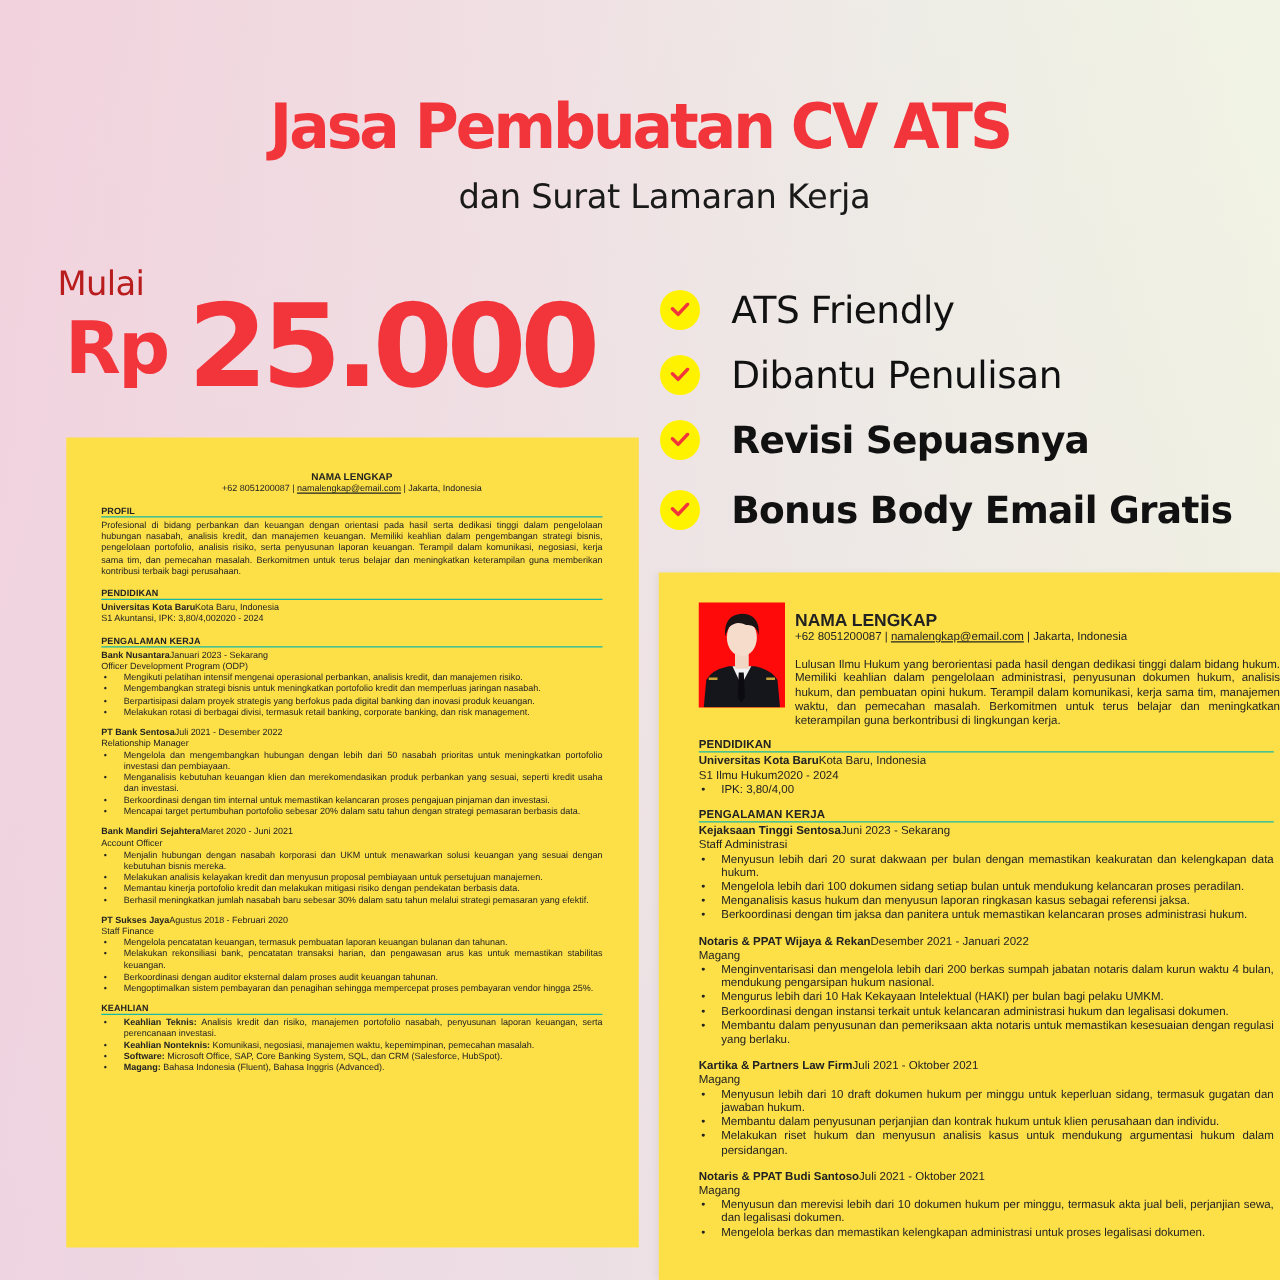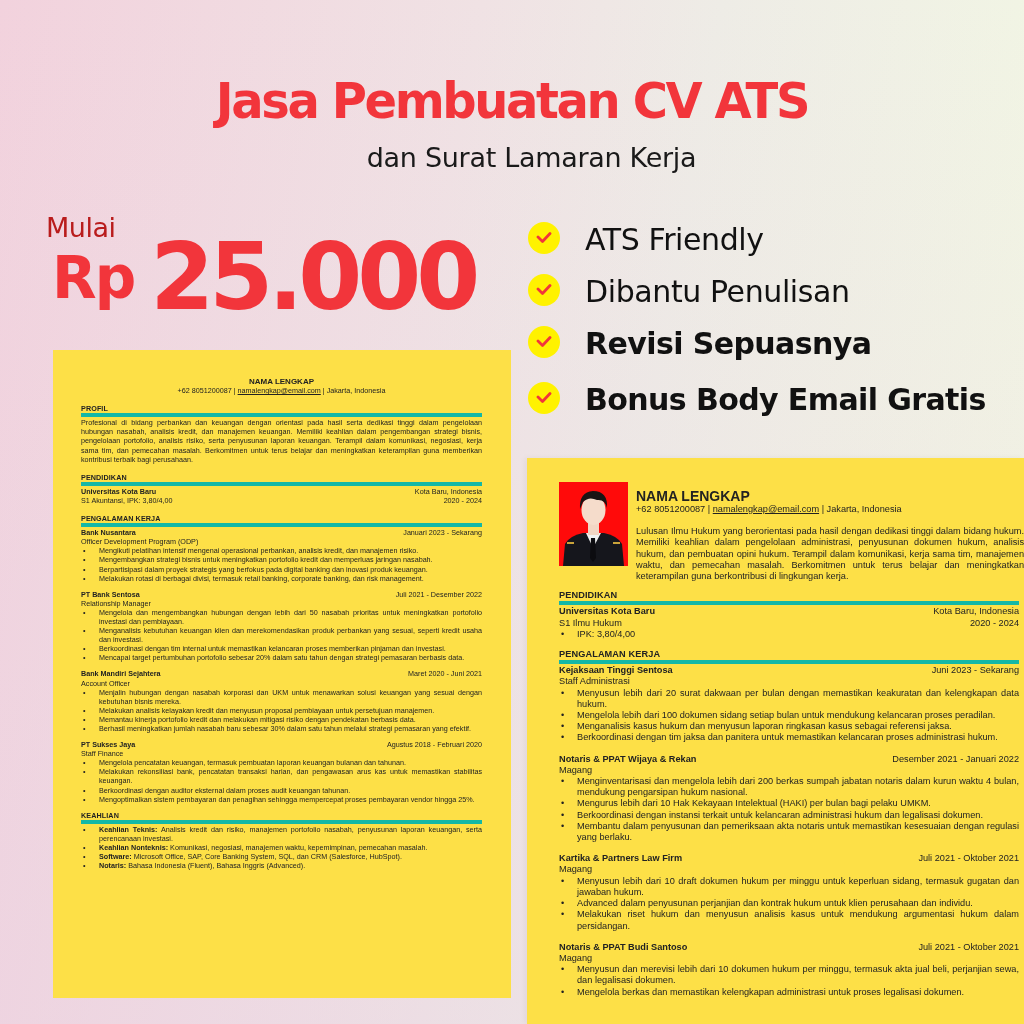--- a/index.html
+++ b/index.html
@@ -28,42 +28,42 @@
     position: absolute; top: 212px; left: 46px;
     font-size: 27px; color: #b91c1c; letter-spacing: -0.5px;
   }
   .price {
     position: absolute; top: 224px; left: 52px; display: flex; align-items: center;
     color: #f2353b; font-weight: bold;
   }
   .price .cur { font-size: 58px; letter-spacing: -2px; margin-right: 16px; }
   .price .amt { font-size: 92px; letter-spacing: -5px; }
   .features { position: absolute; top: 222px; left: 528px; }
-  .feature { display: flex; align-items: flex-start; height: 52px; }
+  .feature { display: flex; align-items: center; height: 52px; }
   .feature .check {
     width: 32px; height: 32px; border-radius: 50%; background: #fff200;
     display: flex; align-items: center; justify-content: center; margin-right: 25px; flex: none;
   }
   .feature .label { font-size: 30px; color: #111; letter-spacing: -0.4px; }
   .feature .label.bold { font-weight: bold; letter-spacing: -0.6px; }
   .feature:nth-child(4) { margin-top: 4px; }
 
   .cv {
     position: absolute; background: #fde047;
     font-family: "Liberation Sans", sans-serif; color: #222;
   }
   .cv-left { left: 53px; top: 350px; width: 458px; height: 648px; padding: 27px 29px 0 28px; font-size: 7.2px; line-height: 9.1px; }
   .cv-right { left: 527px; top: 458px; width: 497px; height: 566px; padding: 24px 0 0 32px; font-size: 9.2px; line-height: 11.2px; box-shadow: -2px 0 6px rgba(0,0,0,0.05); }
   .cv-left .name { text-align: center; font-weight: bold; font-size: 8px; }
   .cv-left .contact { text-align: center; margin-bottom: 9px; }
   .email { text-decoration: underline; }
-  .sec-title { font-weight: bold; border-bottom: 4px solid #14b8a6; padding-bottom: 0px; margin-bottom: 1px; letter-spacing: 0.1px; }
+  .sec-title { font-weight: bold; border-bottom: 1px solid #14b8a6; padding-bottom: 0px; margin-bottom: 1px; letter-spacing: 0.1px; }
   .cv-left .sec-title { margin-top: 7px; }
   .para { text-align: justify; }
-  .row { display: flex; justify-content: space-between; }
+  .row { display: flex; }
   .row .b { font-weight: bold; }
   ul.bul { list-style: none; }
   ul.bul li { position: relative; padding-left: 18px; text-align: justify; }
   ul.bul li::before { content: "•"; position: absolute; left: 2px; top: 0; }
   .job { margin-bottom: 7px; }
 
   .cv-right .head { display: flex; }
   .photo {
     width: 69px; height: 84px; background: #ff0a0a; position: relative; overflow: hidden; flex: none; margin-right: 8px;
   }
@@ -156,21 +156,21 @@
   </div>
   <div class="job">
     <div class="row">
         <span class="b">PT Bank Sentosa</span>
         <span>Juli 2021 - Desember 2022</span>
       </div>
     <div>Relationship Manager</div>
     <ul class="bul">
       <li>Mengelola dan mengembangkan hubungan dengan lebih dari 50 nasabah prioritas untuk meningkatkan portofolio investasi dan pembiayaan.</li>
       <li>Menganalisis kebutuhan keuangan klien dan merekomendasikan produk perbankan yang sesuai, seperti kredit usaha dan investasi.</li>
-      <li>Berkoordinasi dengan tim internal untuk memastikan kelancaran proses memberikan pinjaman dan investasi.</li>
+      <li>Berkoordinasi dengan tim internal untuk memastikan kelancaran proses pengajuan pinjaman dan investasi.</li>
       <li>Mencapai target pertumbuhan portofolio sebesar 20% dalam satu tahun dengan strategi pemasaran berbasis data.</li>
     </ul>
   </div>
   <div class="job">
     <div class="row">
         <span class="b">Bank Mandiri Sejahtera</span>
         <span>Maret 2020 - Juni 2021</span>
       </div>
     <div>Account Officer</div>
     <ul class="bul">
@@ -192,21 +192,21 @@
       <li>Berkoordinasi dengan auditor eksternal dalam proses audit keuangan tahunan.</li>
       <li>Mengoptimalkan sistem pembayaran dan penagihan sehingga mempercepat proses pembayaran vendor hingga 25%.</li>
     </ul>
   </div>
 
   <div class="sec-title">KEAHLIAN</div>
   <ul class="bul">
     <li><b>Keahlian Teknis:</b><span> Analisis kredit dan risiko, manajemen portofolio nasabah, penyusunan laporan keuangan, serta perencanaan investasi.</span></li>
     <li><b>Keahlian Nonteknis:</b><span> Komunikasi, negosiasi, manajemen waktu, kepemimpinan, pemecahan masalah.</span></li>
     <li><b>Software:</b><span> Microsoft Office, SAP, Core Banking System, SQL, dan CRM (Salesforce, HubSpot).</span></li>
-    <li><b>Notaris:</b><span> Bahasa Indonesia (Fluent), Bahasa Inggris (Advanced).</span></li>
+    <li><b>Magang:</b><span> Bahasa Indonesia (Fluent), Bahasa Inggris (Advanced).</span></li>
   </ul>
 </div>
 
 <div class="cv cv-right">
   <div class="head">
     <div class="photo">
       <svg width="69" height="84" viewBox="0 0 69 84">
         <path d="M4 84 L6 62 Q10 54 24 51 L45 51 Q59 54 63 62 L65 84 Z" fill="#15161c"></path>
         <path d="M27 51 L34 66 L42 51 Z" fill="#f2f2f2"></path>
         <path d="M32 56 L36 56 L37 76 L34 80 L31 76 Z" fill="#0c0c10"></path>
@@ -269,21 +269,21 @@
       </ul>
     </div>
     <div class="job">
       <div class="row">
           <span class="b">Kartika &amp; Partners Law Firm</span>
           <span>Juli 2021 - Oktober 2021</span>
         </div>
       <div>Magang</div>
       <ul class="bul">
         <li>Menyusun lebih dari 10 draft dokumen hukum per minggu untuk keperluan sidang, termasuk gugatan dan jawaban hukum.</li>
-        <li>Advanced dalam penyusunan perjanjian dan kontrak hukum untuk klien perusahaan dan individu.</li>
+        <li>Membantu dalam penyusunan perjanjian dan kontrak hukum untuk klien perusahaan dan individu.</li>
         <li>Melakukan riset hukum dan menyusun analisis kasus untuk mendukung argumentasi hukum dalam persidangan.</li>
       </ul>
     </div>
     <div class="job">
       <div class="row">
           <span class="b">Notaris &amp; PPAT Budi Santoso</span>
           <span>Juli 2021 - Oktober 2021</span>
         </div>
       <div>Magang</div>
       <ul class="bul">

